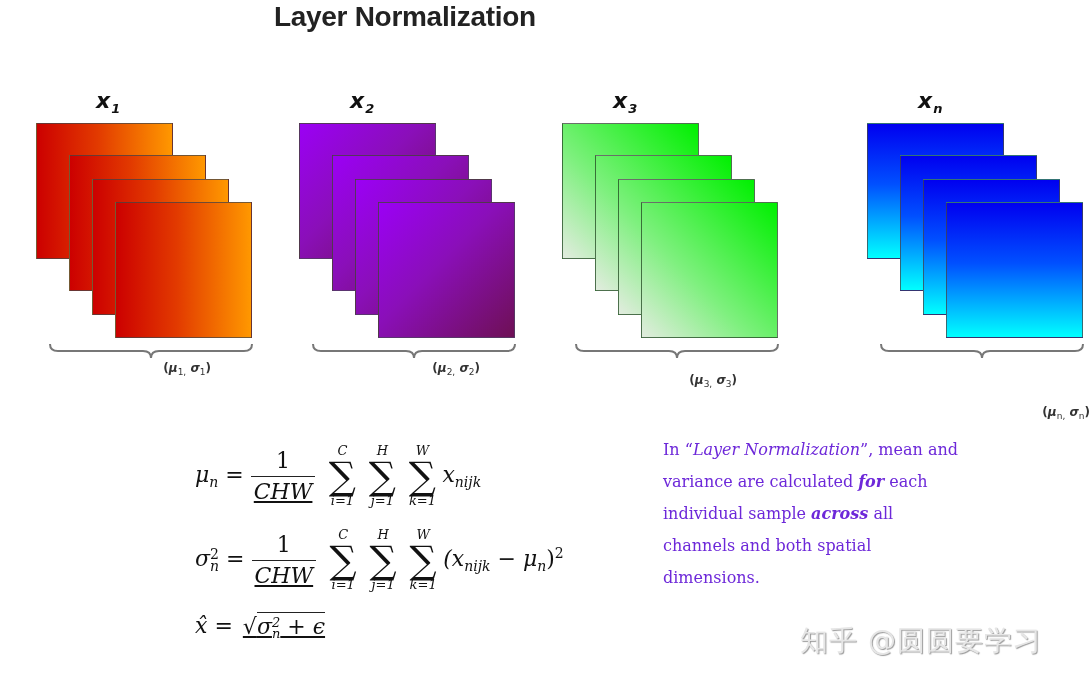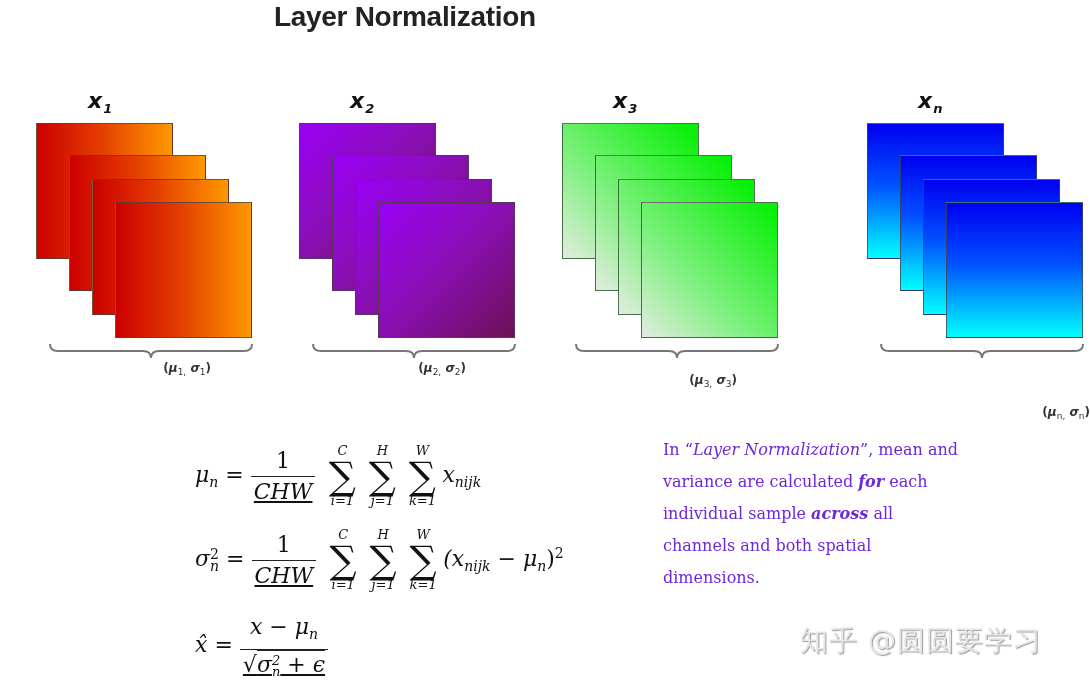--- a/index.html
+++ b/index.html
@@ -25,41 +25,41 @@
     .desc .em { font-style: italic; }
     .desc .strong { font-style: italic; font-weight: 700; }
     .watermark { position: absolute; left: 800px; top: 622px; font-family: "DejaVu Sans", sans-serif; font-size: 28px; color: #e6e6e6; text-shadow: 1px 1px 1px #9a9a9a; letter-spacing: 1px; }
   </style>
 </head>
 <body>
 
 <div class="title">Layer Normalization</div>
 
 <div class="stack">
-  <div class="xlabel" style="left:88px;top:88px;"><span>x</span><sub>1</sub></div>
+  <div class="xlabel" style="left:96px;top:88px;"><span>x</span><sub>1</sub></div>
   <div class="sq grad0" style="left: 36px; top: 123px; background: linear-gradient(90deg, rgb(204, 0, 0) 0%, rgb(226, 58, 0) 45%, rgb(255, 152, 0) 100%);"></div>
   <div class="sq grad0" style="left: 69px; top: 155px; background: linear-gradient(90deg, rgb(204, 0, 0) 0%, rgb(226, 58, 0) 45%, rgb(255, 152, 0) 100%);"></div>
   <div class="sq grad0" style="left: 92px; top: 179px; background: linear-gradient(90deg, rgb(204, 0, 0) 0%, rgb(226, 58, 0) 45%, rgb(255, 152, 0) 100%);"></div>
   <div class="sq grad0" style="left: 115px; top: 202px; background: linear-gradient(90deg, rgb(204, 0, 0) 0%, rgb(226, 58, 0) 45%, rgb(255, 152, 0) 100%);"></div>
   <svg class="brace" style="left:48px;top:342px;" width="206" height="18">
       <path d="M2 2 Q2 9 10 9 L95 9 Q103 9 103 16 Q103 9 111 9 L196 9 Q204 9 204 2" fill="none" stroke="#777" stroke-width="2"></path>
     </svg>
   <div class="mslabel" style="left:91px;top:361px;">(<i>μ</i><sub>1,</sub> <i>σ</i><sub>1</sub>)</div>
 </div>
 
 <div class="stack">
   <div class="xlabel" style="left:350px;top:88px;"><span>x</span><sub>2</sub></div>
   <div class="sq grad1" style="left: 299px; top: 123px; background: linear-gradient(135deg, rgb(155, 0, 245) 0%, rgb(138, 15, 184) 45%, rgb(110, 16, 85) 100%);"></div>
   <div class="sq grad1" style="left: 332px; top: 155px; background: linear-gradient(135deg, rgb(155, 0, 245) 0%, rgb(138, 15, 184) 45%, rgb(110, 16, 85) 100%);"></div>
   <div class="sq grad1" style="left: 355px; top: 179px; background: linear-gradient(135deg, rgb(155, 0, 245) 0%, rgb(138, 15, 184) 45%, rgb(110, 16, 85) 100%);"></div>
   <div class="sq grad1" style="left: 378px; top: 202px; background: linear-gradient(135deg, rgb(155, 0, 245) 0%, rgb(138, 15, 184) 45%, rgb(110, 16, 85) 100%);"></div>
   <svg class="brace" style="left:311px;top:342px;" width="206" height="18">
       <path d="M2 2 Q2 9 10 9 L95 9 Q103 9 103 16 Q103 9 111 9 L196 9 Q204 9 204 2" fill="none" stroke="#777" stroke-width="2"></path>
     </svg>
-  <div class="mslabel" style="left:346px;top:361px;">(<i>μ</i><sub>2,</sub> <i>σ</i><sub>2</sub>)</div>
+  <div class="mslabel" style="left:360px;top:361px;">(<i>μ</i><sub>2,</sub> <i>σ</i><sub>2</sub>)</div>
 </div>
 
 <div class="stack">
   <div class="xlabel" style="left:613px;top:88px;"><span>x</span><sub>3</sub></div>
   <div class="sq grad2" style="left: 562px; top: 123px; background: linear-gradient(45deg, rgb(226, 236, 223) 0%, rgb(127, 240, 127) 40%, rgb(0, 240, 0) 100%);"></div>
   <div class="sq grad2" style="left: 595px; top: 155px; background: linear-gradient(45deg, rgb(226, 236, 223) 0%, rgb(127, 240, 127) 40%, rgb(0, 240, 0) 100%);"></div>
   <div class="sq grad2" style="left: 618px; top: 179px; background: linear-gradient(45deg, rgb(226, 236, 223) 0%, rgb(127, 240, 127) 40%, rgb(0, 240, 0) 100%);"></div>
   <div class="sq grad2" style="left: 641px; top: 202px; background: linear-gradient(45deg, rgb(226, 236, 223) 0%, rgb(127, 240, 127) 40%, rgb(0, 240, 0) 100%);"></div>
   <svg class="brace" style="left:574px;top:342px;" width="206" height="18">
       <path d="M2 2 Q2 9 10 9 L95 9 Q103 9 103 16 Q103 9 111 9 L196 9 Q204 9 204 2" fill="none" stroke="#777" stroke-width="2"></path>
@@ -90,20 +90,19 @@
   <span class="it">σ</span><span style="display:inline-block;vertical-align:middle;line-height:12px;font-size:14px;"><span style="display:block">2</span><span class="it" style="display:block">n</span></span>
   <span>=</span>
   <span class="frac"><span class="num">1</span><span class="den it">CHW</span></span>
   <span class="sum"><span class="top">C</span><span class="sig">∑</span><span class="bot">i=1</span></span><span class="sum"><span class="top">H</span><span class="sig">∑</span><span class="bot">j=1</span></span><span class="sum"><span class="top">W</span><span class="sig">∑</span><span class="bot">k=1</span></span><span class="it">(x</span><sub class="it" style="font-size:14px">nijk</sub><span class="it"> − μ</span><sub class="it" style="font-size:14px">n</sub><span>)</span><sup style="font-size:14px">2</sup>
 </div>
 
 <div class="formula" style="left:195px;top:612px;">
   <span class="it">x̂</span>
   <span>=</span>
   <span class="frac">
-    <span class="num it"><span>x − μ</span><sub style="font-size:14px">n</sub></span>
     <span class="den"><span>√</span><span class="it" style="border-top:1.4px solid #222;padding-top:1px;"><span>σ</span><span style="display:inline-block;vertical-align:middle;line-height:11px;font-size:13px;"><span style="display:block">2</span><span style="display:block">n</span></span><span> + ϵ</span></span></span>
   </span>
 </div>
 
 <div class="desc"><span>In “</span><span class="em">Layer Normalization</span><span>”, mean and variance are calculated </span><span class="strong">for</span><span> each individual sample </span><span class="strong">across</span><span> all channels and both spatial dimensions.</span></div>
 
 <div class="watermark">知乎 @圆圆要学习</div>
 
 </body></html>

